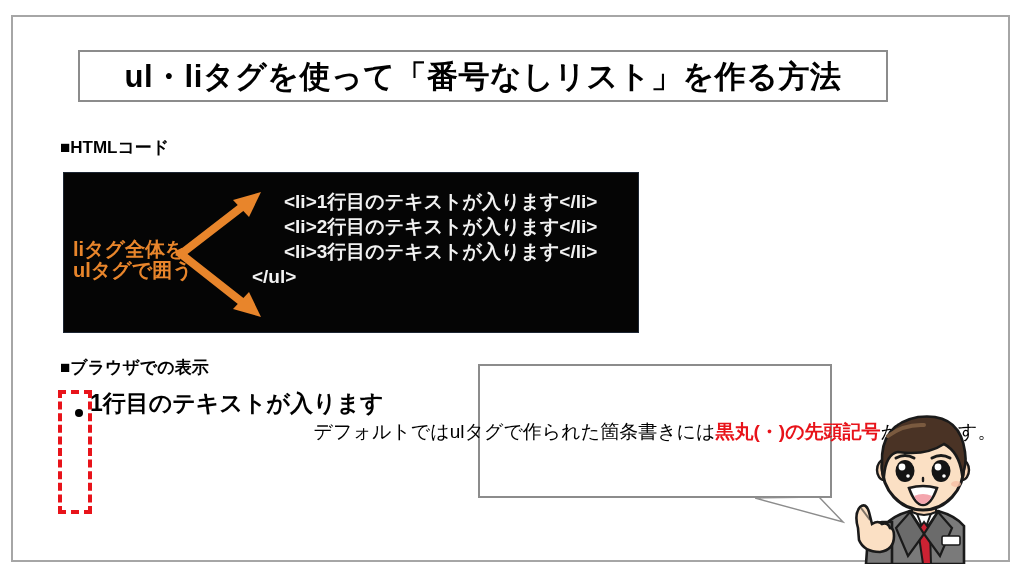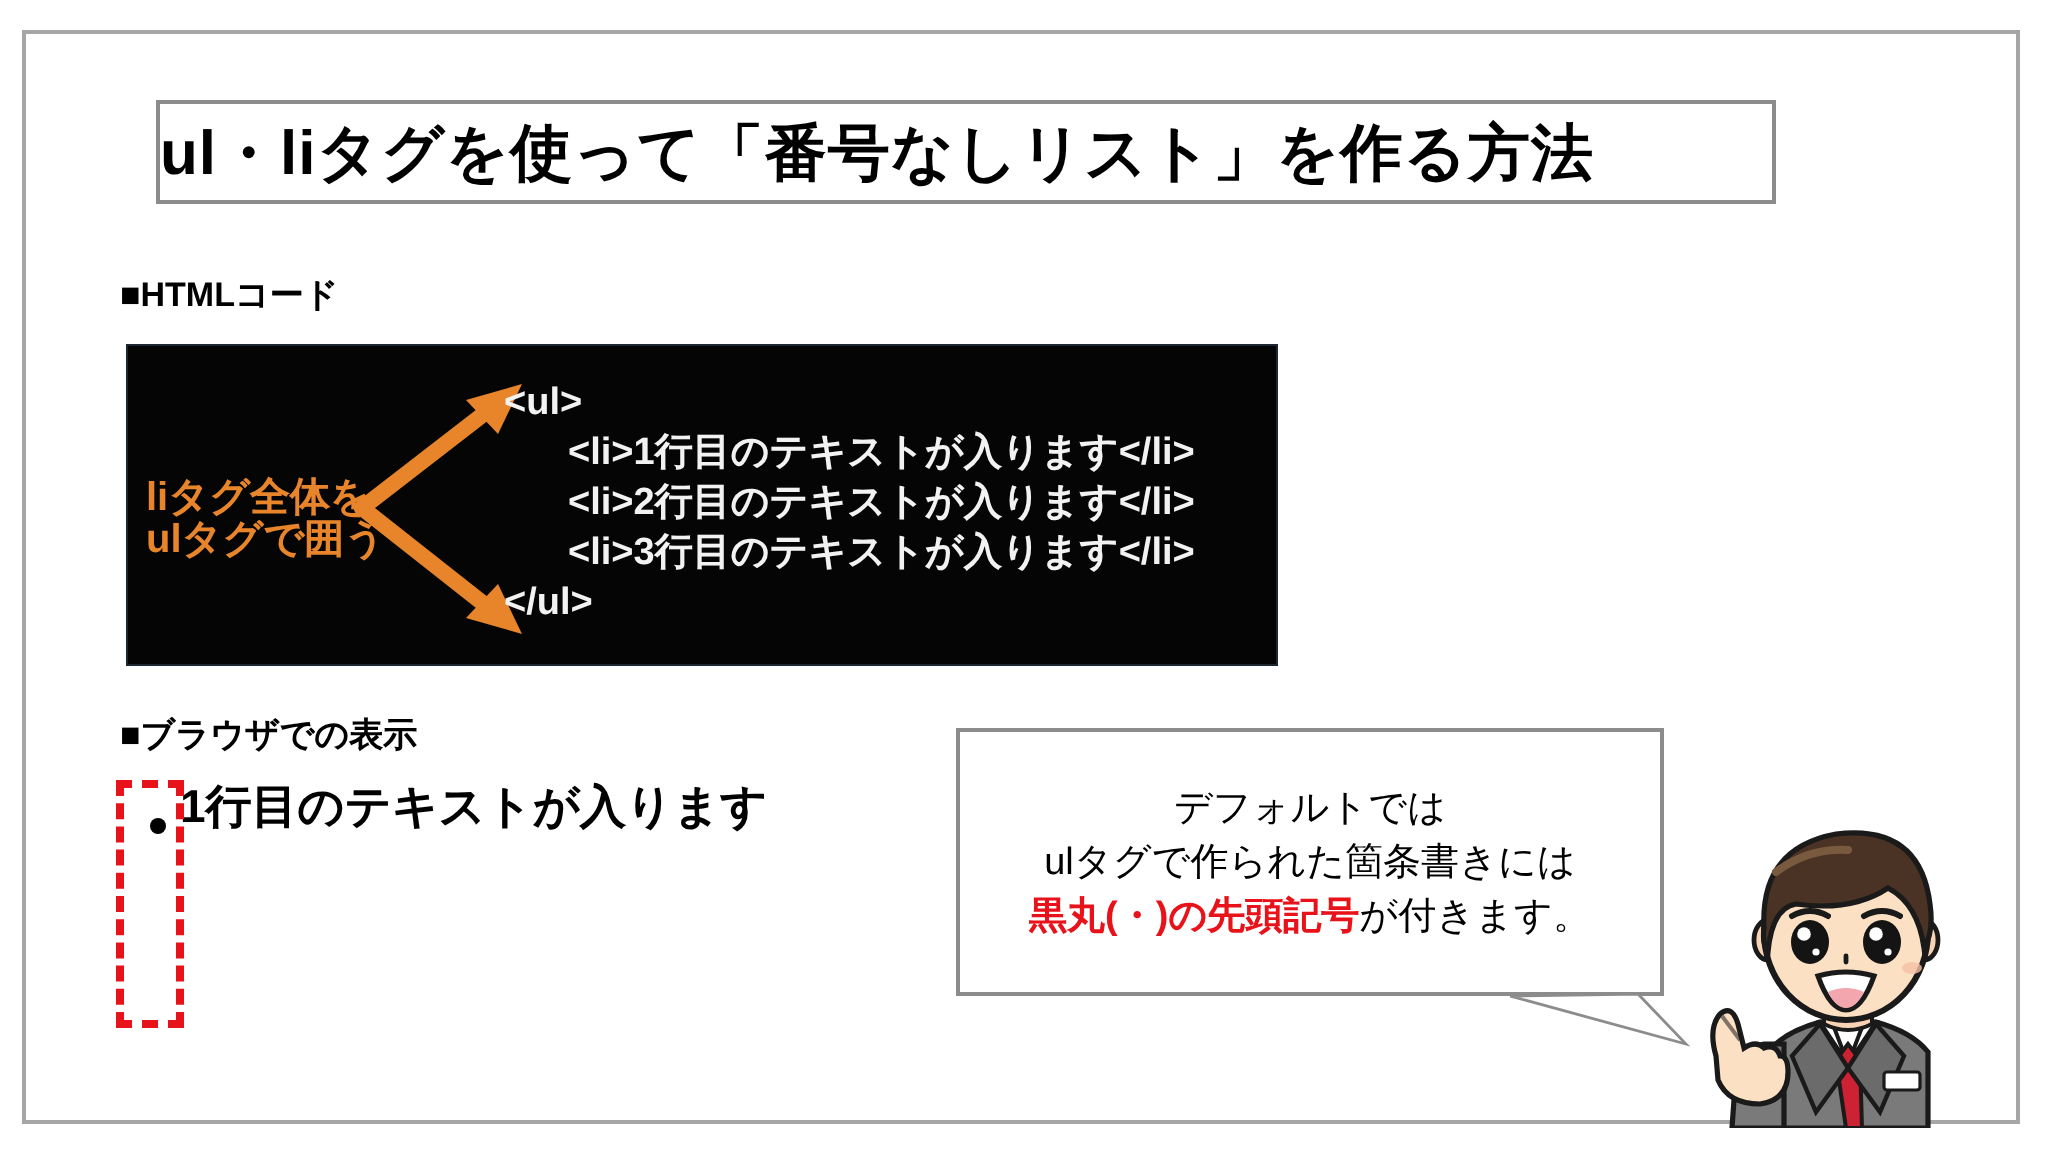--- a/index.html
+++ b/index.html
@@ -40,20 +40,21 @@
     position: absolute;
     left: 78px;
     top: 50px;
     width: 810px;
     height: 52px;
     border: 2px solid #8c8c8c;
     box-sizing: border-box;
     background: #ffffff;
     display: flex;
     align-items: center;
+    justify-content: center;
   }
   #title-text {
     font-size: 31px;
     font-weight: 700;
     color: #000000;
     letter-spacing: 0.5px;
     white-space: nowrap;
     line-height: 1;
   }
 
@@ -165,21 +166,21 @@
   #speech-bubble {
     position: absolute;
     left: 478px;
     top: 364px;
     width: 354px;
     height: 134px;
     border: 2px solid #8c8c8c;
     box-sizing: border-box;
     background: #ffffff;
     display: flex;
-    flex-direction: column;
+    flex-direction: row;
     align-items: center;
     justify-content: center;
   }
   #speech-bubble .bubble-line {
     font-size: 19px;
     font-weight: 400;
     color: #000000;
     line-height: 27px;
     white-space: nowrap;
   }
@@ -229,21 +230,20 @@
       <line x1="12" y1="67" x2="78" y2="16" stroke="#e8852b" stroke-width="8" stroke-linecap="round"></line>
 
       <line x1="12" y1="67" x2="78" y2="119" stroke="#e8852b" stroke-width="8" stroke-linecap="round"></line>
 
       <polygon points="92,5 64,13 80,30" fill="#e8852b"></polygon>
 
       <polygon points="92,130 64,122 80,105" fill="#e8852b"></polygon>
     </svg>
 
     <div id="code-lines">
-      <span class="plain">&lt;ul&gt;</span>
       <span class="indent">&lt;li&gt;1行目のテキストが入ります&lt;/li&gt;</span>
       <span class="indent">&lt;li&gt;2行目のテキストが入ります&lt;/li&gt;</span>
       <span class="indent">&lt;li&gt;3行目のテキストが入ります&lt;/li&gt;</span>
       <span class="plain">&lt;/ul&gt;</span>
     </div>
   </div>
 
   <div class="section-heading" id="heading-browser">■ブラウザでの表示</div>
 
   <div id="browser-list">

